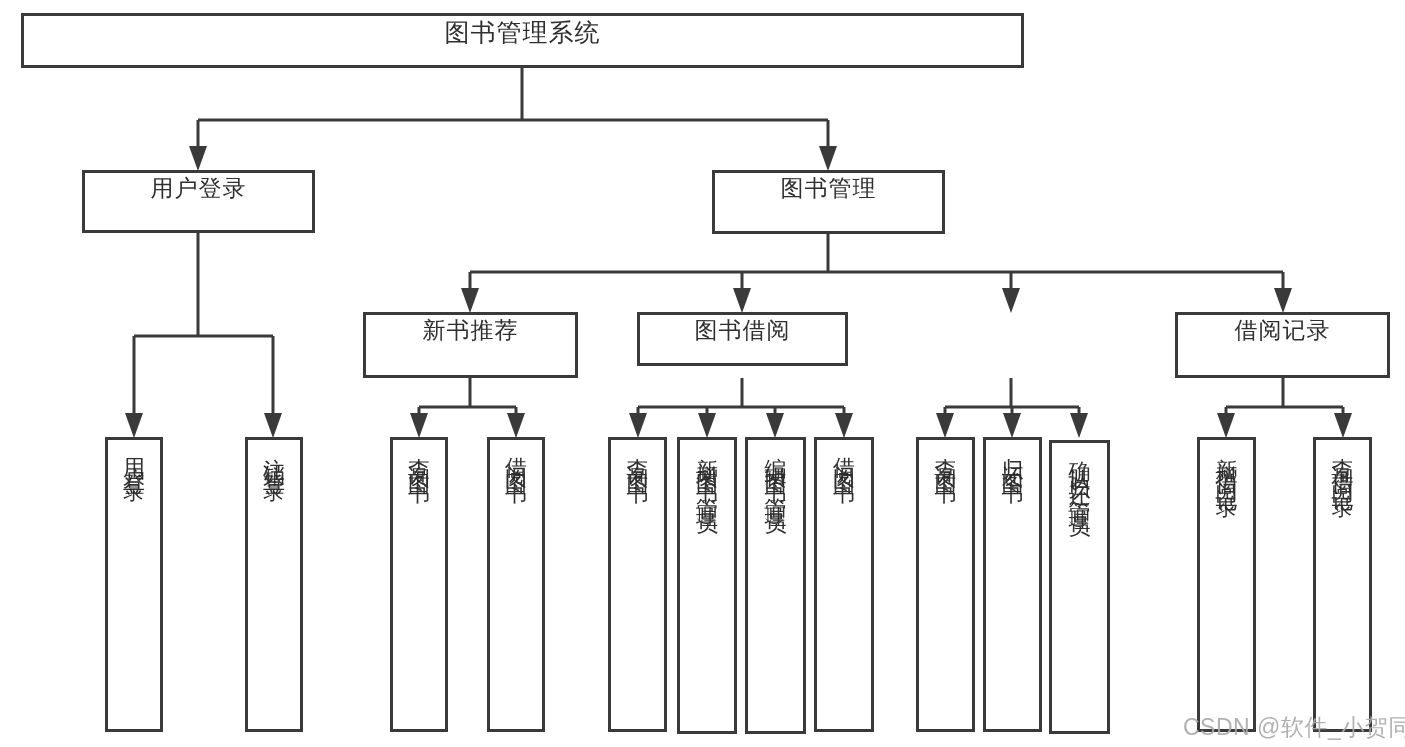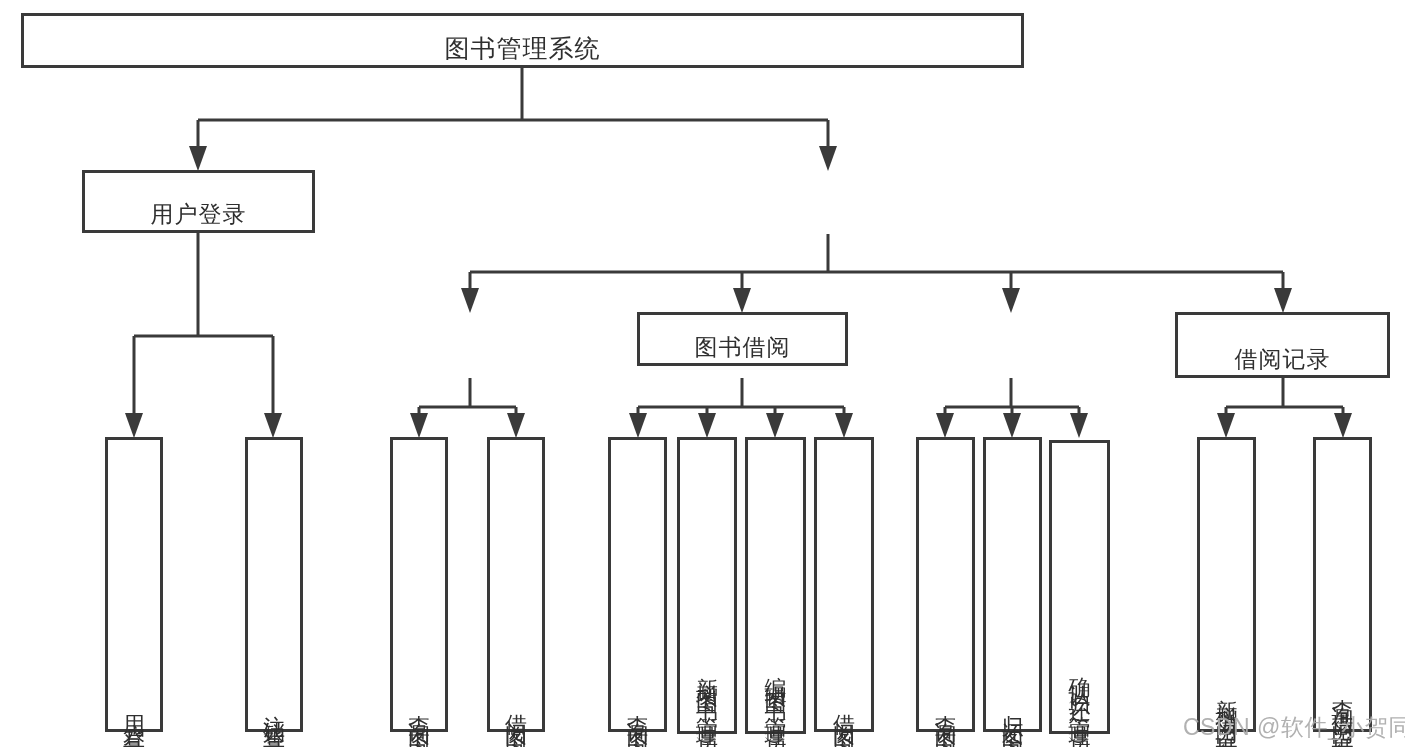--- a/index.html
+++ b/index.html
@@ -19,21 +19,21 @@
     width: 1405px; height: 747px;
     z-index: 1;
   }
   #connectors path { stroke: #3a3a3a; stroke-width: 3; fill: none; }
   #connectors polygon { fill: #3a3a3a; stroke: none; }
   .box {
     position: absolute;
     background: #ffffff;
     border: 3px solid #3a3a3a;
     display: flex;
-    align-items: flex-end;
+    align-items: flex-start;
     justify-content: center;
     z-index: 2;
   }
   .box .label {
     font-size: 23px;
     letter-spacing: 1px;
     white-space: nowrap;
     color: #2f2f2f;
   }
   .box.root .label { font-size: 25px; }
@@ -105,21 +105,27 @@
     </g>
   </svg>
 
   <div class="box root" style="left:21px; top:13px; width:1003px; height:55px;">
     <span class="label">图书管理系统</span>
   </div>
 
   <div class="box" style="left:82px; top:170px; width:233px; height:63px;">
     <span class="label">用户登录</span>
   </div>
+  <div class="box" style="left:712px; top:170px; width:233px; height:64px;">
+    <span class="label">图书管理</span>
+  </div>
 
+  <div class="box" style="left:363px; top:312px; width:215px; height:66px;">
+    <span class="label">新书推荐</span>
+  </div>
   <div class="box" style="left:637px; top:312px; width:211px; height:54px;">
     <span class="label">图书借阅</span>
   </div>
   <div class="box" style="left:1175px; top:312px; width:215px; height:66px;">
     <span class="label">借阅记录</span>
   </div>
 
   <div class="box leaf" style="left:105px; top:437px; width:58px; height:295px;">
     <span class="label">用户登录</span>
   </div>

